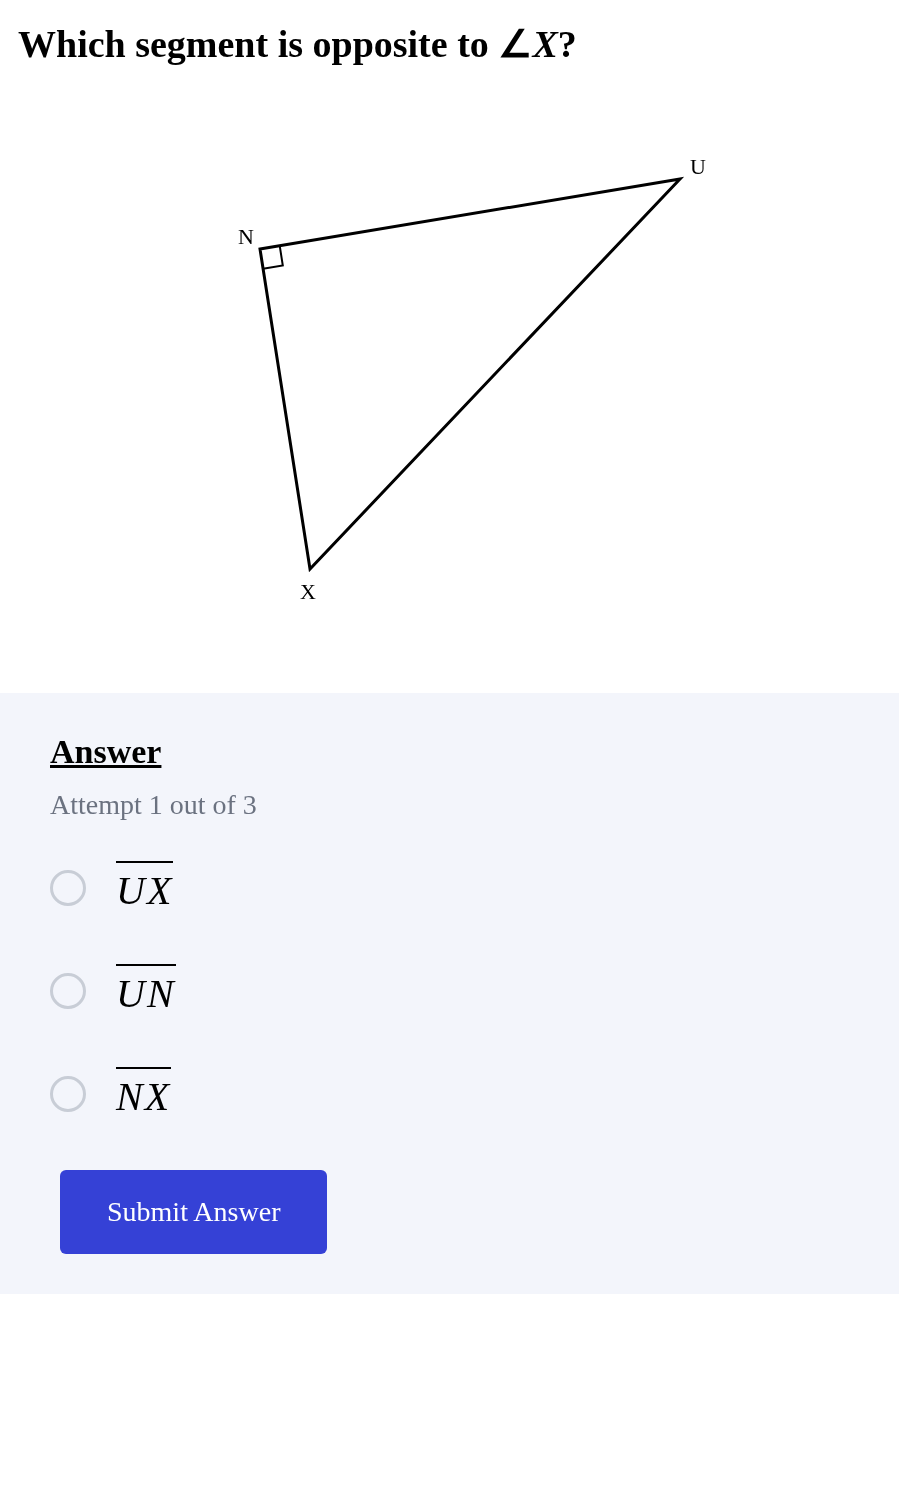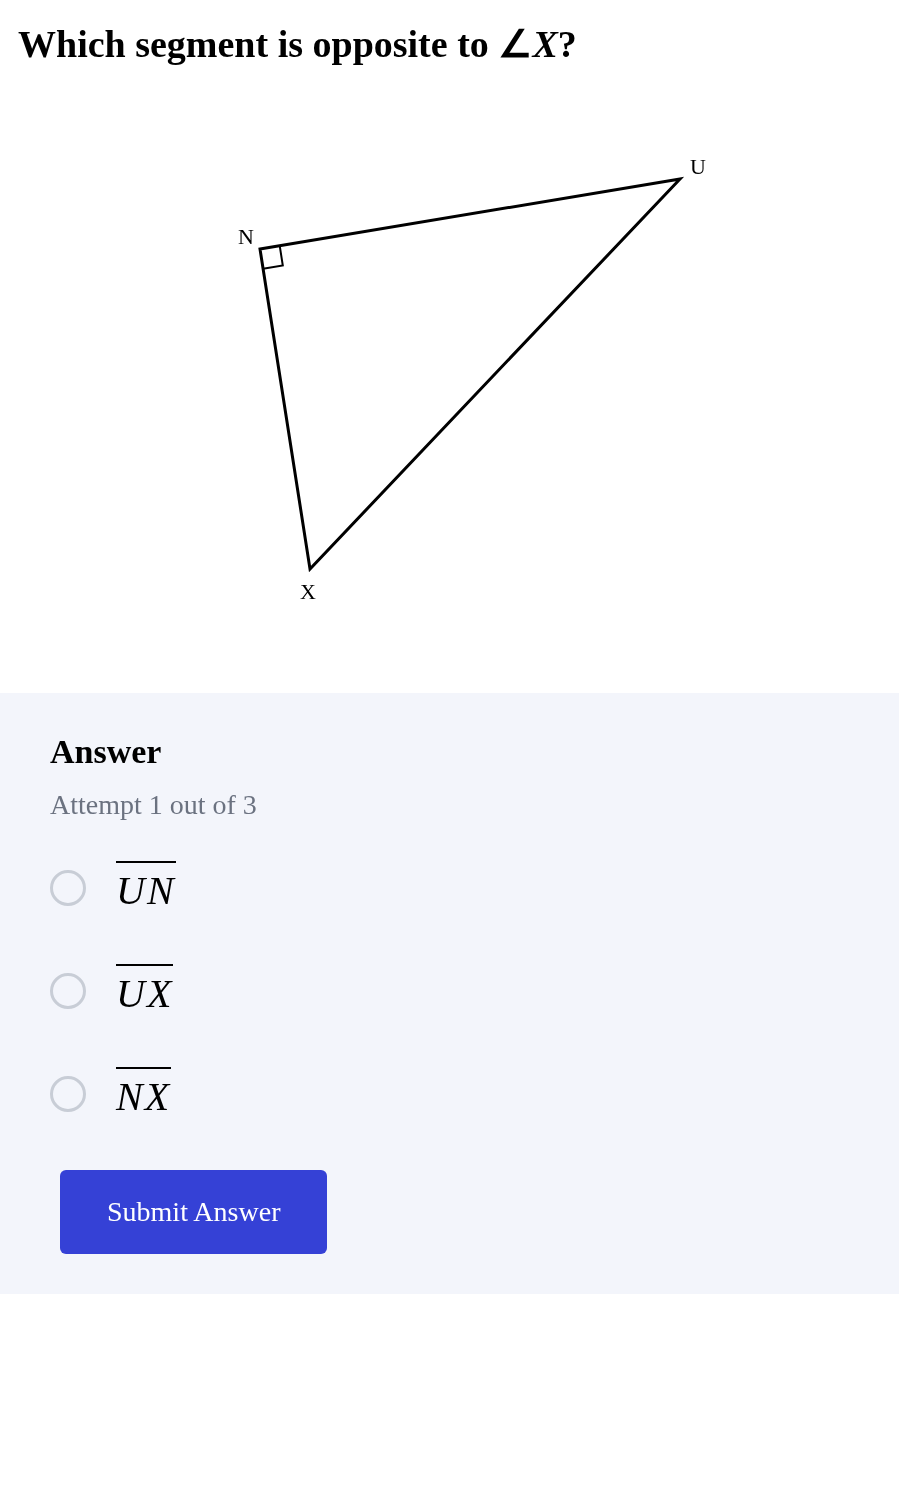--- a/index.html
+++ b/index.html
@@ -39,20 +39,21 @@
   }
   .answer-panel {
     background: #f3f5fb;
     padding: 40px 50px 40px 50px;
   }
   .answer-heading {
     font-size: 34px;
     font-weight: 700;
     margin-bottom: 18px;
     font-family: Georgia, serif;
+    text-decoration: underline;
   }
   .attempt-text {
     font-size: 28px;
     color: #6b7280;
     margin-bottom: 40px;
     font-family: Georgia, serif;
   }
   .options {
     margin-bottom: 40px;
   }
@@ -123,25 +124,25 @@
   </svg>
 </div>
 
 <div class="answer-panel">
   <div class="answer-heading">Answer</div>
   <div class="attempt-text">Attempt 1 out of 3</div>
 
   <div class="options">
     <div class="option-row">
       <div class="radio-circle"></div>
-      <div class="option-label">UN</div>
+      <div class="option-label">UX</div>
     </div>
     <div class="option-row">
       <div class="radio-circle"></div>
-      <div class="option-label">UX</div>
+      <div class="option-label">UN</div>
     </div>
     <div class="option-row">
       <div class="radio-circle"></div>
       <div class="option-label">NX</div>
     </div>
   </div>
 
   <button class="submit-btn">
     <span>Submit Answer</span>
   </button>

